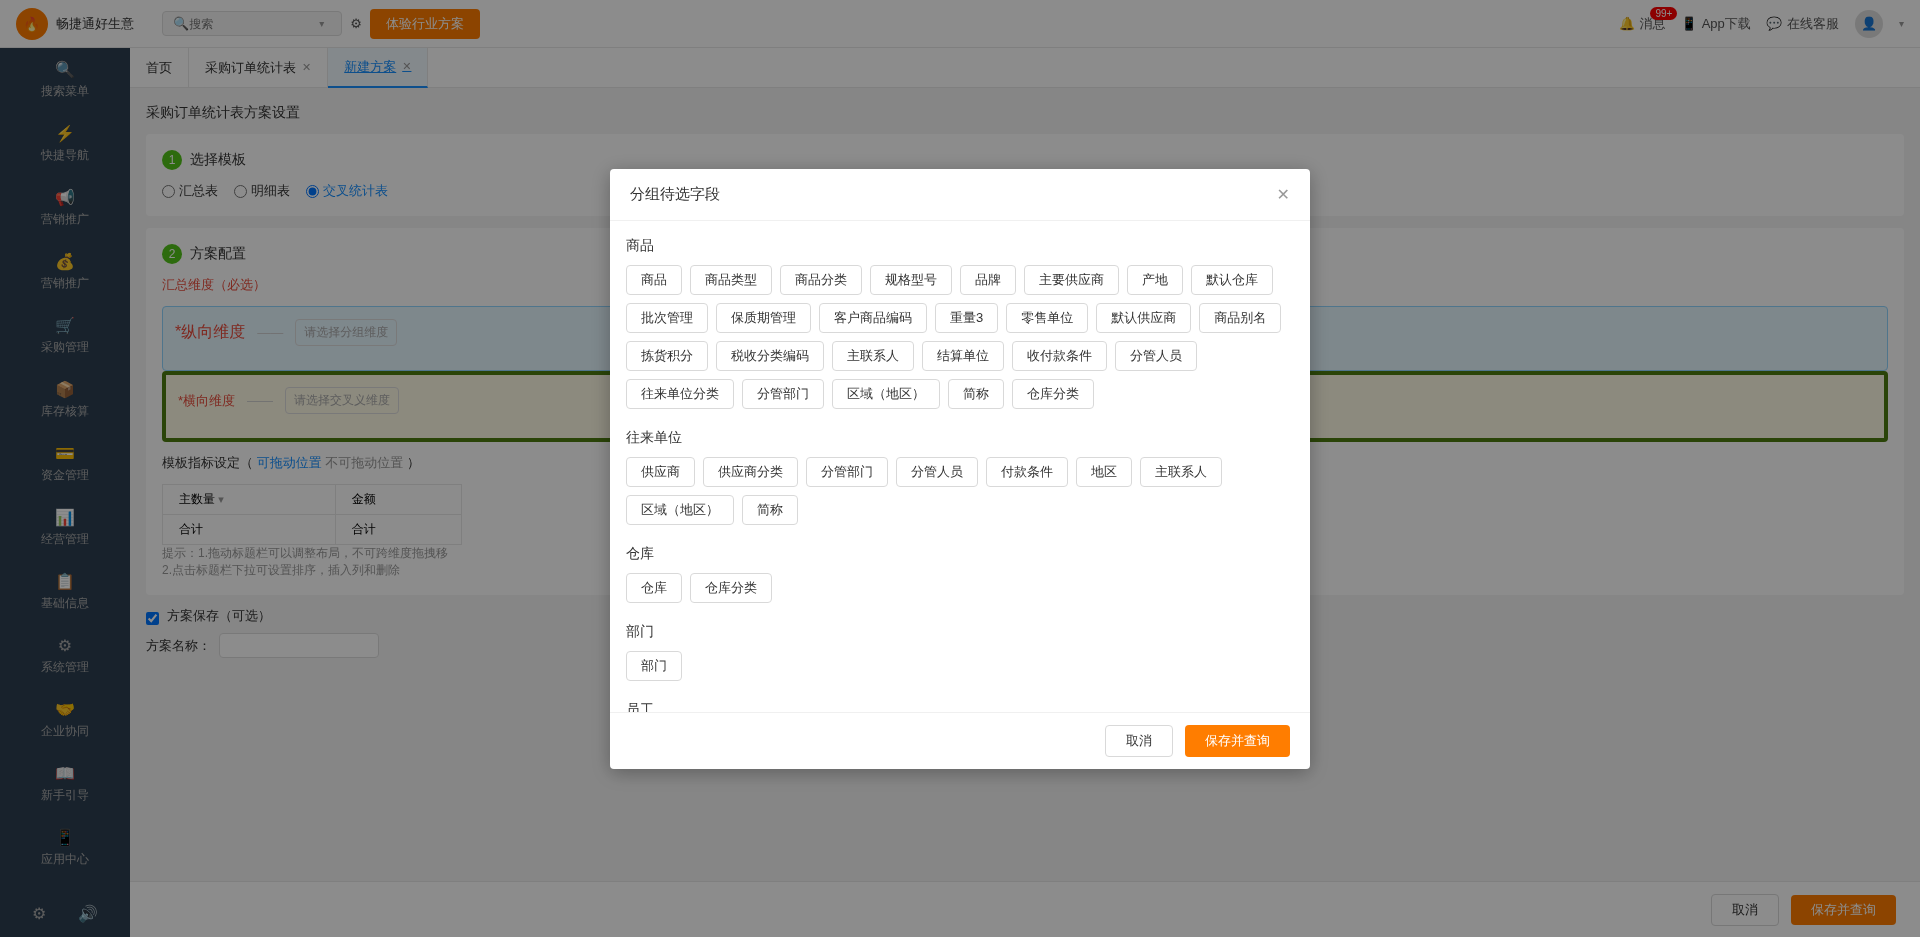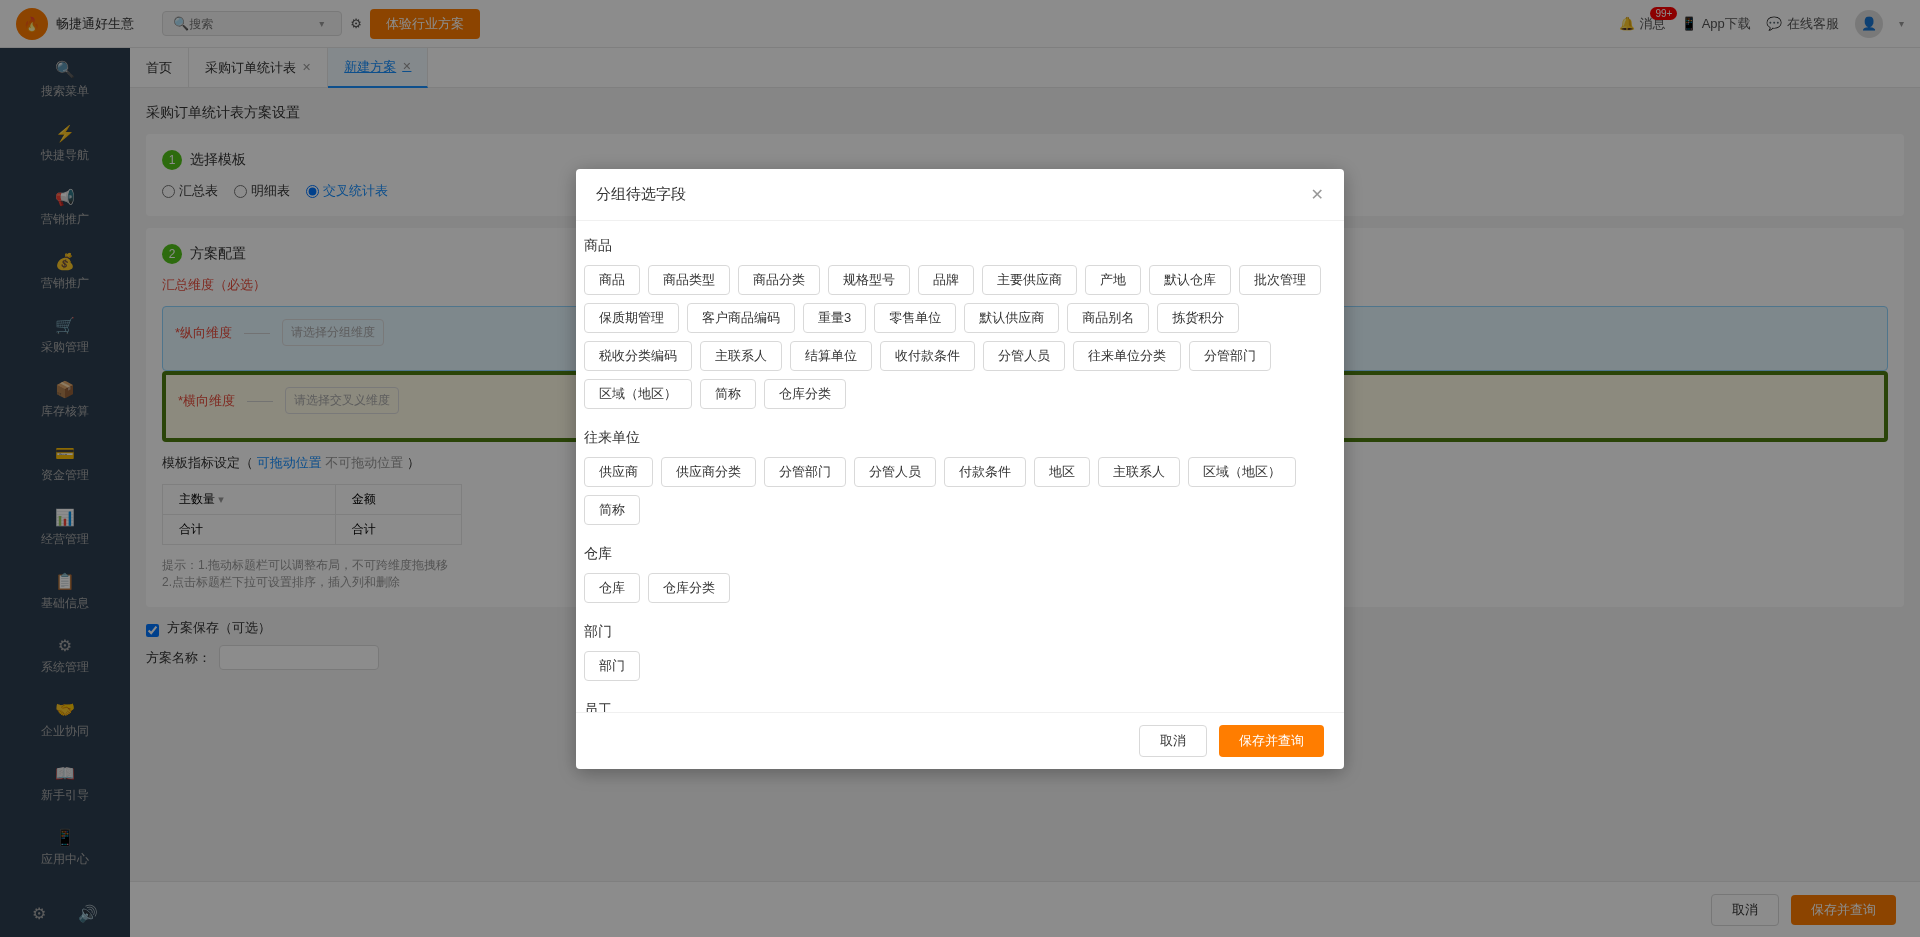--- a/index.html
+++ b/index.html
@@ -152,39 +152,39 @@
       top: 0; left: 0; right: 0; bottom: 0;
       background: rgba(0,0,0,0.45);
       z-index: 1000;
       display: flex;
       align-items: center;
       justify-content: center;
     }
     .modal {
       background: white;
       border-radius: 4px;
-      width: 768px;
+      width: 700px;
       max-height: 600px;
       display: flex;
       flex-direction: column;
       box-shadow: 0 4px 20px rgba(0,0,0,0.3);
     }
     .modal-header {
       display: flex;
       align-items: center;
       justify-content: space-between;
       padding: 16px 20px;
       border-bottom: 1px solid #f0f0f0;
     }
     .modal-title { font-size: 15px; color: #333; font-weight: 500; }
     .modal-close { cursor: pointer; color: #999; font-size: 16px; }
     .modal-body {
       flex: 1;
       overflow-y: auto;
-      padding: 16px 8px;
+      padding: 16px 16px;
     }
     .modal-footer {
       padding: 12px 20px;
       display: flex;
       justify-content: flex-end;
       gap: 12px;
       border-top: 1px solid #f0f0f0;
     }
 
     .field-section { margin-bottom: 20px; }
@@ -394,21 +394,21 @@
   <div class="config-section">
     <div class="step-header">
       <div class="step-num">2</div>
       <div class="step-title">方案配置</div>
     </div>
     <div class="dimension-row">
       <span class="dim-label">汇总维度（必选）</span>
     </div>
     <div class="vertical-dim">
       <div class="dimension-row">
-        <span style="color:#e74c3c;font-size:13px;">*纵向维度</span>
+        <span style="color:#e74c3c;font-size:16px;">*纵向维度</span>
         <span style="color:#ccc;font-size:13px;">——</span>
         <span class="dim-select">请选择分组维度</span>
       </div>
     </div>
     <div class="horizontal-dim">
       <div class="dimension-row">
         <span style="color:#e74c3c;font-size:13px;">*横向维度</span>
         <span style="color:#ccc;font-size:13px;">——</span>
         <span class="dim-select">请选择交叉义维度</span>
       </div>
@@ -430,21 +430,21 @@
           </td>
           <td style="border:1px solid #e8e8e8;padding:6px 16px;">金额</td>
         </tr>
         <tr>
           <td style="border:1px solid #e8e8e8;padding:6px 16px;">合计</td>
           <td style="border:1px solid #e8e8e8;padding:6px 16px;">合计</td>
         </tr>
       </tbody>
         </table>
     </div>
-    <div style="margin-top:12px;font-size:12px;color:#999;">
+    <div style="font-size:12px;color:#999;">
       <div>提示：1.拖动标题栏可以调整布局，不可跨维度拖拽移</div>
       <div>2.点击标题栏下拉可设置排序，插入列和删除</div>
     </div>
   </div>
 
   <div style="margin-top:8px;display:flex;align-items:flex-end;gap:8px;">
     <input type="checkbox" checked="" style="">
     <span style="font-size:13px;color:#333;">方案保存（可选）</span>
   </div>
   <div style="margin-top:8px;display:flex;align-items:center;gap:8px;">

